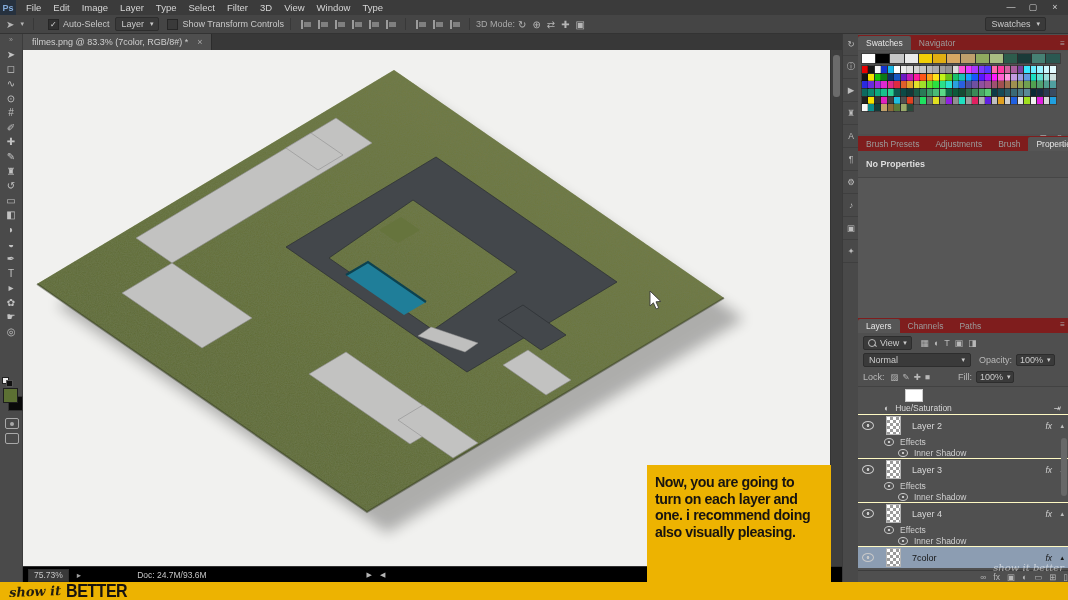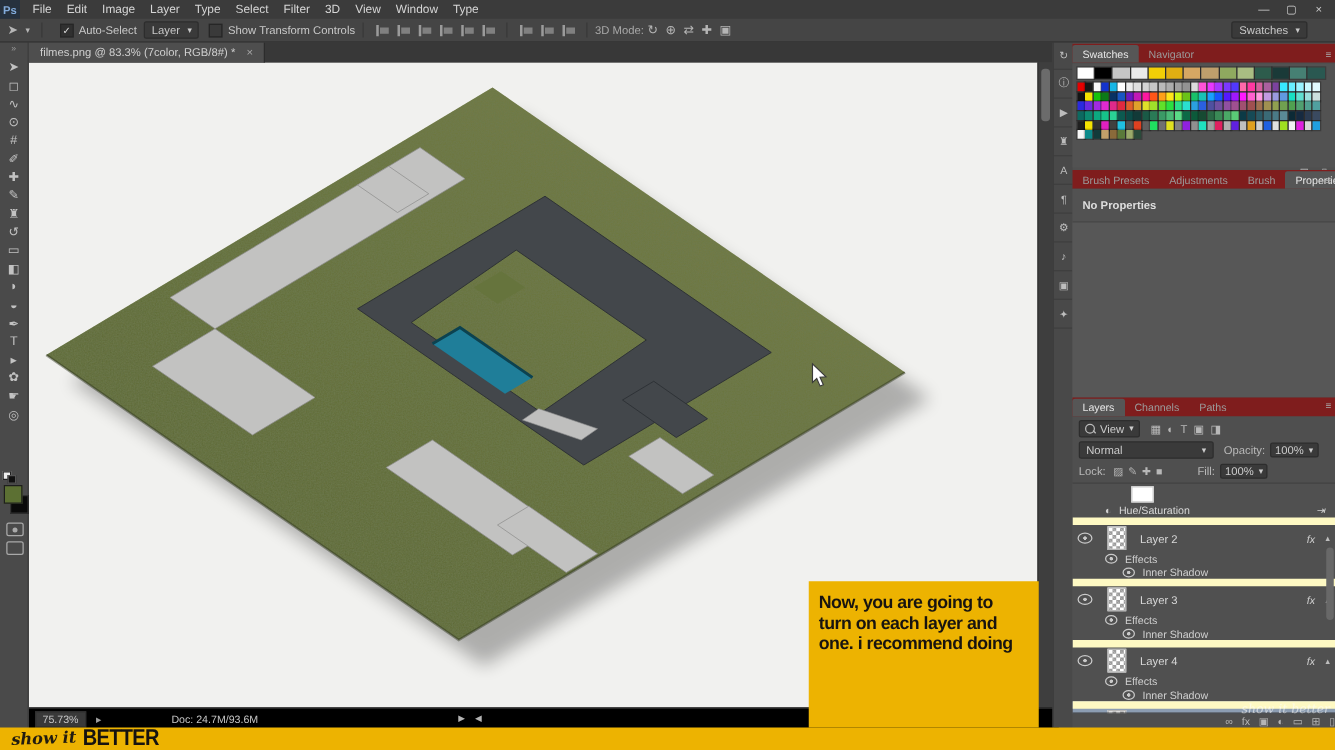--- a/index.html
+++ b/index.html
@@ -98,21 +98,21 @@
   .eye{width:10px;height:7px;border:1px solid #c9c9c9;border-radius:50%;
        background:radial-gradient(circle at 50% 50%, #c9c9c9 0 1.2px, transparent 1.6px)}
   .eye.sm{width:8px;height:6px}
   .thumb{width:13px;height:17px;border:1px solid #b5b5b5;background-color:#fff;
      background-image:linear-gradient(45deg,#9b9b9b 25%,transparent 25%,transparent 75%,#9b9b9b 75%),
                       linear-gradient(45deg,#9b9b9b 25%,transparent 25%,transparent 75%,#9b9b9b 75%);
      background-size:6px 6px;background-position:0 0,3px 3px;margin-left:8px}
   .lname{margin-left:11px;color:#d8d8d8;font-size:9px}
   .fxtag{position:absolute;right:16px;color:#cfcfcf;font-size:8.5px;font-style:italic}
   .carat{position:absolute;right:4px;color:#bdbdbd;font-size:7px}
-  .lmain{height:21px;border-top:6px solid #fef9c3}
+  .lmain{height:21px;border-top:1px solid #fef9c3}
   .lsub{height:11px;font-size:8.5px;color:#cfcfcf}
   .lsub .txt{margin-left:6px}
   .ind1{padding-left:26px}.ind2{padding-left:40px}
   .lgroup.selected .lmain{background:#8c9db2}
   .lgroup.selected .lmain .lname,.lgroup.selected .lmain .fxtag,.lgroup.selected .lmain .carat{color:#161616}
   #adjrow{height:13px}
   #whitethumb{position:absolute;left:47px;top:2px;width:16px;height:11px;background:#fff;border:1px solid #ccc}
   #listscroll{position:absolute;right:1px;top:120px;width:6px;height:58px;background:#686868;border-radius:3px}
   #lfoot{position:absolute;left:0;top:252px;width:210px;height:12px;border-top:1px solid #3c3c3c;
          display:flex;align-items:center;justify-content:flex-end;gap:7px;padding-right:10px;
@@ -661,19 +661,20 @@
           <span>▯</span>
         </div>
       <div id="watermark">show it better</div>
     </div>
   </div>
 
   <div id="caption" style="background: rgb(237, 179, 1);">
       <div class="capline">Now, you are going to</div>
       <div class="capline">turn on each layer and</div>
       <div class="capline">one. i recommend doing</div>
+      <div class="capline">also visually pleasing.</div>
     </div>
 
   <div id="bottomstrip" style="background: rgb(237, 179, 1);">
     <span id="brand-script">show it</span>
     <span id="brand-bold">BETTER</span>
   </div>
 </div>
 
 </body></html>

